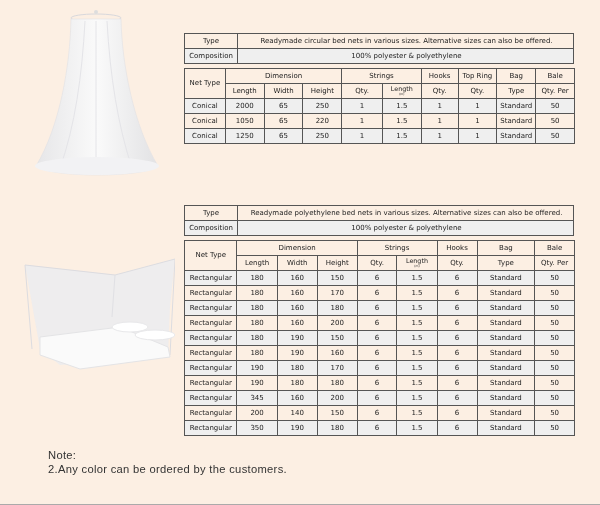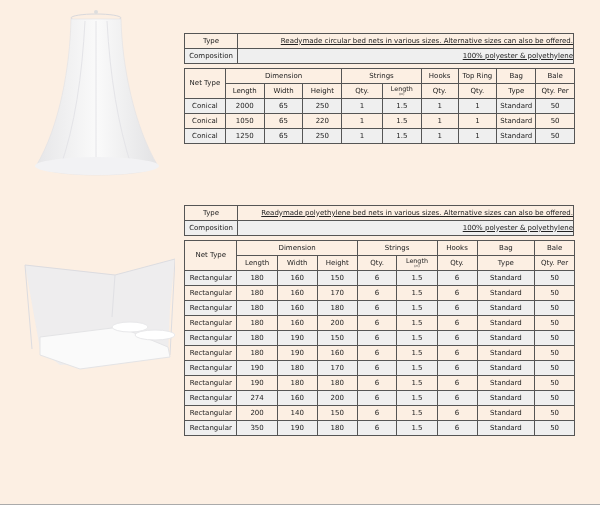--- a/index.html
+++ b/index.html
@@ -4,21 +4,21 @@
 <style>
   html, body { margin:0; padding:0; }
   body { width:600px; height:505px; background:#fcefe3; position:relative; overflow:hidden; font-family:"Liberation Sans", sans-serif; }
   .img-box { position:absolute; }
   .net-circ { left:30px; top:6px; width:150px; height:172px; }
   .net-rect { left:20px; top:257px; width:155px; height:120px; }
   table { border-collapse:collapse; position:absolute; font-family:"DejaVu Sans", sans-serif; font-size:7px; color:#222; }
   td, th { border:1px solid #555; text-align:center; padding:0; font-weight:normal; height:14px; line-height:13px; }
   .info td { height:14px; }
   .info td.lbl { width:52px; }
-  .info td.val { text-align:right; padding-left:2px;text-decoration:underline; }
+  .info td.val { text-align:center; padding-left:2px; }
   .cream { background:#fcefe3; }
   .grey { background:#efefef;margin-top:8px; }
   .sub { font-size:6.4px; line-height:7px; }
   .sub small { display:block; font-size:3px; line-height:3px; }
   .note { position:absolute; left:48px; top:448px; font-family:"Liberation Sans", sans-serif; font-size:11.2px; color:#333; line-height:14px; letter-spacing:0.3px; }
   .bottom-line { position:absolute; left:0; right:0; bottom:0; height:1px; background:#aaa; }
 </style>
 </head>
 <body>
 
@@ -243,21 +243,21 @@
         <td>180</td>
         <td>180</td>
         <td>6</td>
         <td>1.5</td>
         <td>6</td>
         <td>Standard</td>
         <td>50</td>
       </tr>
       <tr class="grey">
         <td>Rectangular</td>
-        <td>274</td>
+        <td>345</td>
         <td>160</td>
         <td>200</td>
         <td>6</td>
         <td>1.5</td>
         <td>6</td>
         <td>Standard</td>
         <td>50</td>
       </tr>
       <tr class="cream">
         <td>Rectangular</td>
@@ -278,14 +278,16 @@
         <td>6</td>
         <td>1.5</td>
         <td>6</td>
         <td>Standard</td>
         <td>50</td>
       </tr>
     </tbody>
 </table>
 
 <div class="note">
+  <div>Note:</div>
+  <div>2.Any color can be ordered by the customers.</div>
 </div>
 <div class="bottom-line"></div>
 
 </body></html>

